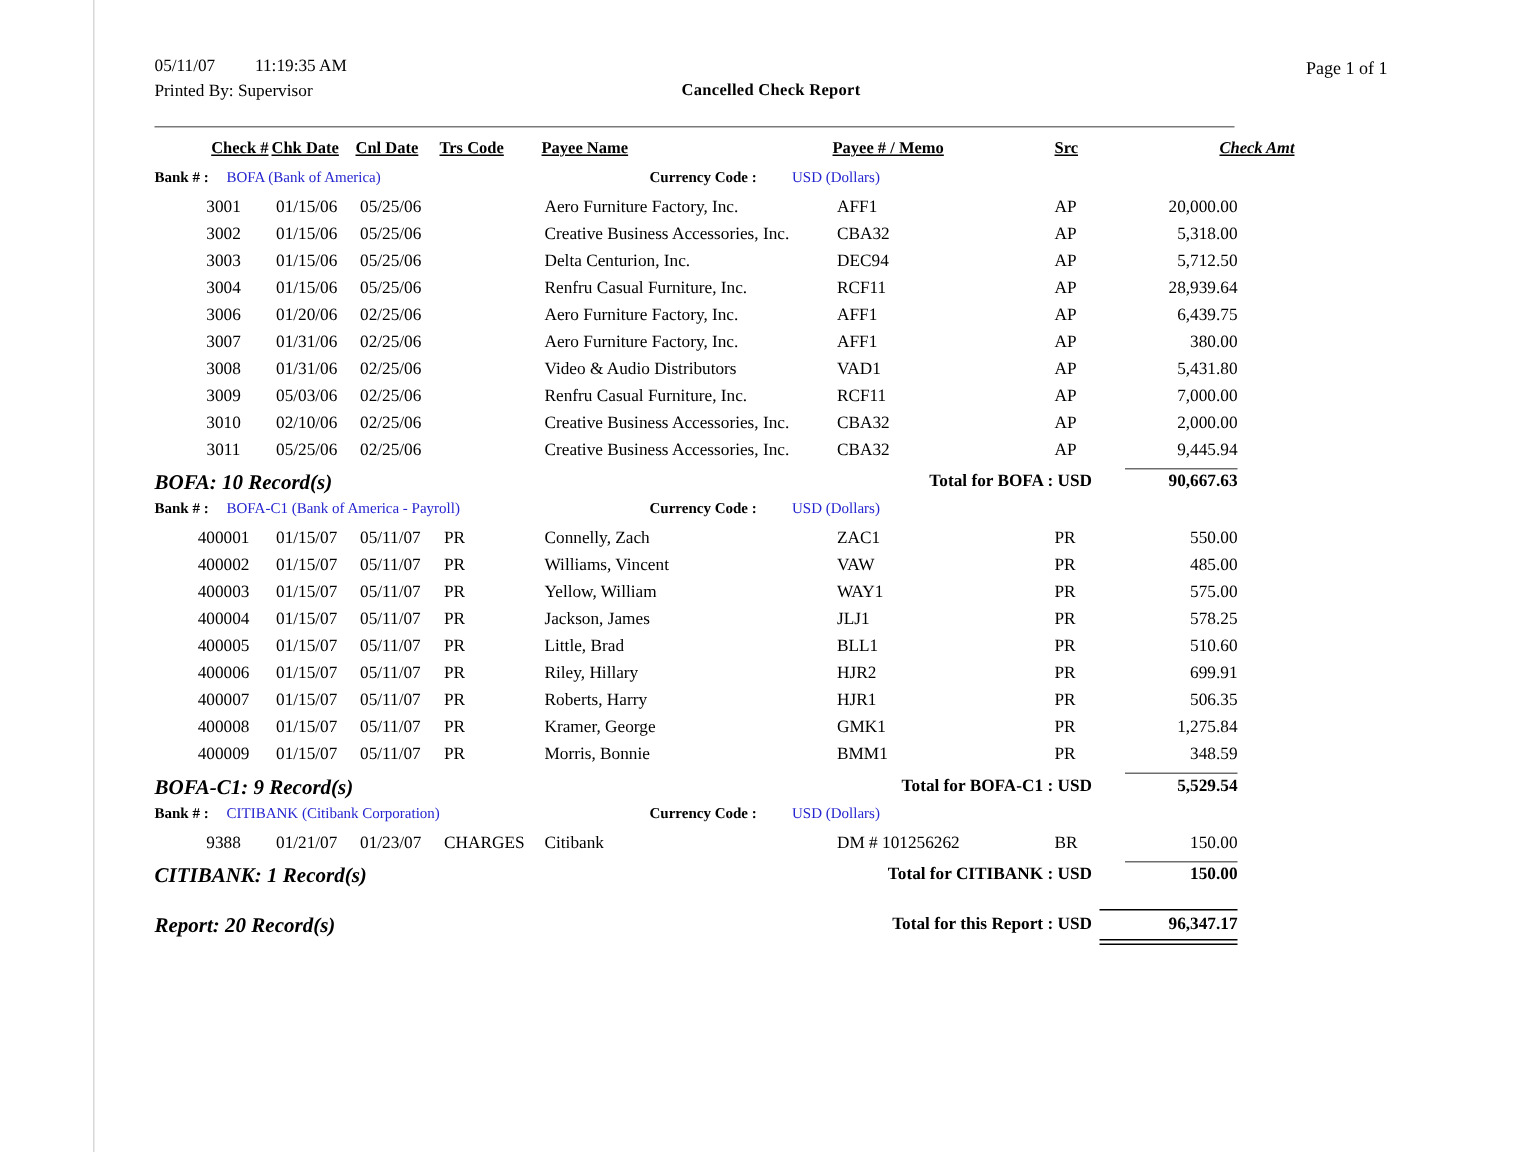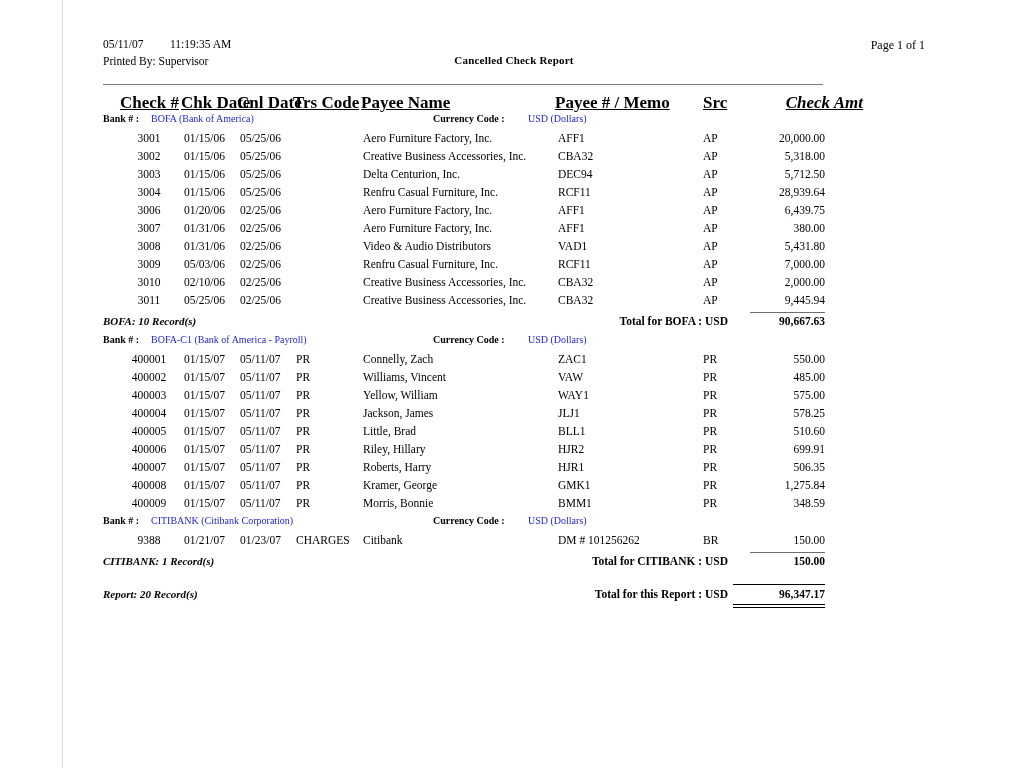--- a/index.html
+++ b/index.html
@@ -67,21 +67,21 @@
   .c-check   { position: absolute; left: 16px;  width: 60px;  text-align: center; }
   .c-chkdate { position: absolute; left: 81px;  width: 48px;  text-align: left; }
   .c-cnldate { position: absolute; left: 137px; width: 48px;  text-align: left; }
   .c-trscode { position: absolute; left: 193px; width: 50px;  text-align: left; }
   .c-payee   { position: absolute; left: 260px; width: 190px; text-align: left; }
   .c-memo    { position: absolute; left: 455px; width: 140px; text-align: left; }
   .c-src     { position: absolute; left: 600px; width: 28px;  text-align: left; }
   .c-amt     { position: absolute; left: 630px; width: 92px;  text-align: right; }
 
   
-  .colhead { height: 20px; font-weight: bold; font-size: 17px; }
+  .colhead { height: 20px; font-weight: bold; font-size: 11px; }
   .colhead span { text-decoration: underline; white-space: nowrap; }
   .colhead .c-check   { left: 16px;  width: 60px; text-align: right; }
   .colhead .c-chkdate { left: 78px; }
   .colhead .c-cnldate { left: 134px; }
   .colhead .c-trscode { left: 190px; }
   .colhead .c-payee   { left: 258px; }
   .colhead .c-memo    { left: 452px; }
   .colhead .c-src     { left: 600px; }
   .colhead .c-amt     { left: 668px; width: 92px; text-align: right; font-style: italic; }
 
@@ -102,21 +102,21 @@
   }
   .cur-value {
     position: absolute; left: 425px; top: 0;
     color: #2424d0; white-space: nowrap;
   }
 
   
   .sumrow { position: relative; height: 22px; font-size: 11.5px; }
   .rec-count {
     position: absolute; left: 0; top: 3px;
-    font-style: italic; font-weight: bold; font-size: 11px;
+    font-style: italic; font-weight: bold; font-size: 14px;
     white-space: nowrap;
   }
   .tot-label {
     position: absolute; left: 420px; top: 3px;
     width: 205px; text-align: right;
     font-weight: bold; white-space: nowrap;
   }
   .tot-amt {
     position: absolute; left: 630px; top: 3px;
     width: 92px; text-align: right; font-weight: bold;
@@ -374,20 +374,26 @@
         <div class="row">
           <div class="c-check">400009</div>
           <div class="c-chkdate">01/15/07</div>
           <div class="c-cnldate">05/11/07</div>
           <div class="c-trscode">PR</div>
           <div class="c-payee">Morris, Bonnie</div>
           <div class="c-memo">BMM1</div>
           <div class="c-src">PR</div>
           <div class="c-amt">348.59</div>
         </div>
+        <div class="sumrow">
+          <div class="rule-above"></div>
+          <div class="rec-count">BOFA-C1: 9 Record(s)</div>
+          <div class="tot-label">Total for BOFA-C1 :  USD</div>
+          <div class="tot-amt">5,529.54</div>
+        </div>
         <div class="bankrow">
           <div class="bank-label">Bank # :</div>
           <div class="bank-value">CITIBANK (Citibank Corporation)</div>
           <div class="cur-label">Currency Code :</div>
           <div class="cur-value">USD (Dollars)</div>
         </div>
         <div class="row">
           <div class="c-check">9388</div>
           <div class="c-chkdate">01/21/07</div>
           <div class="c-cnldate">01/23/07</div>

